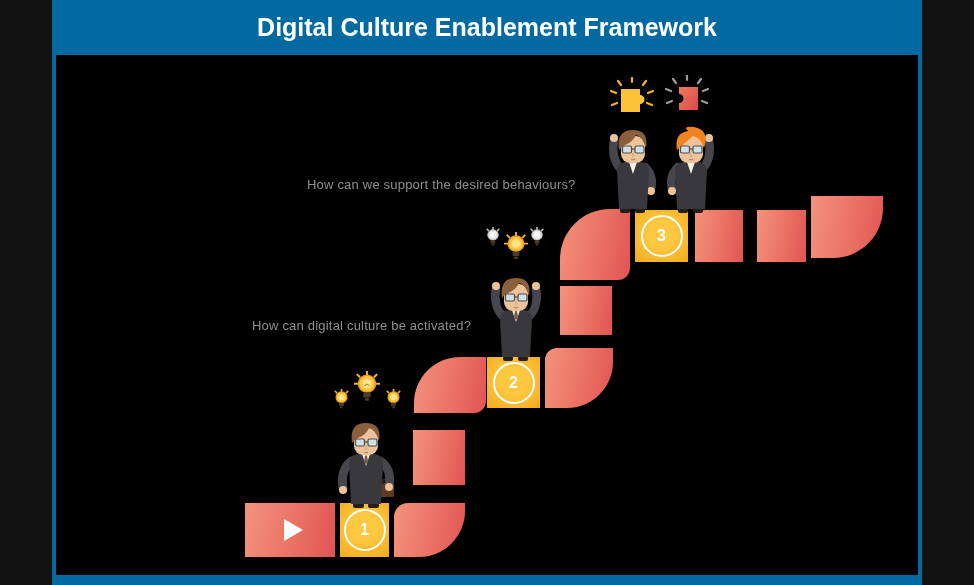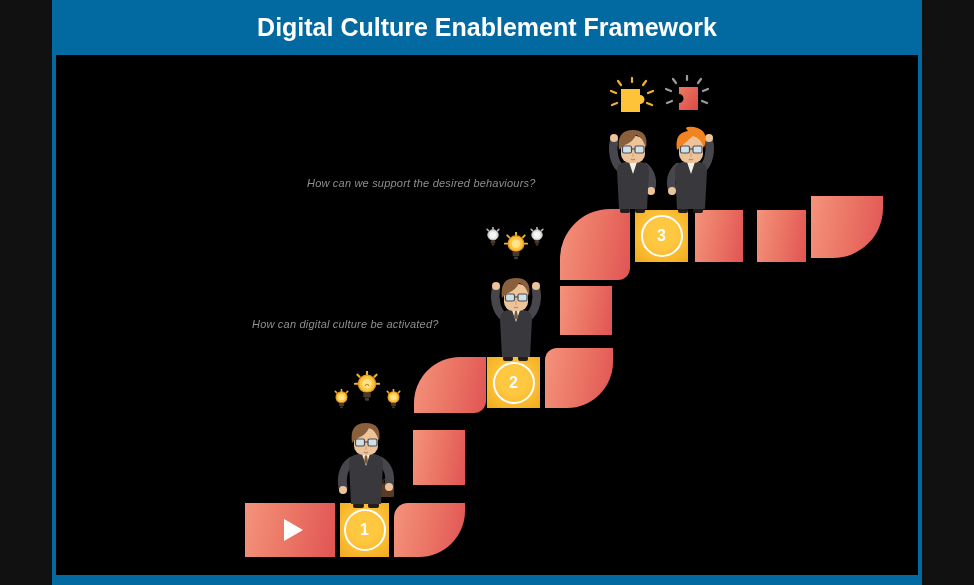--- a/index.html
+++ b/index.html
@@ -33,21 +33,21 @@
   .ring{
     width:38px;height:38px;border:2px solid #fff;border-radius:50%;
     display:flex;align-items:center;justify-content:center;
     color:#fff;font-size:16px;font-weight:bold;
   }
   .play-tri{
     width:0;height:0;border-top:11px solid transparent;border-bottom:11px solid transparent;
     border-left:19px solid #fff;margin-left:6px;
   }
   .q{
-    position:absolute;color:#8F8F8F;font-style:italic;font-size:11px;
+    position:absolute;color:#8F8F8F;font-size:13px;
     letter-spacing:.2px;white-space:nowrap;
   }
   .rbox{
     position:absolute;left:706px;top:57px;width:182px;height:84px;
     background:#fff;box-sizing:border-box;
     border:3px solid;border-color:#fafafa #8f8f8f #8f8f8f #fafafa;
     box-shadow:3px 4px 0 #5f5f5f;
     display:flex;flex-direction:column;align-items:center;justify-content:center;
     color:#1F3864;font-weight:bold;text-align:center;line-height:1.3;
   }

